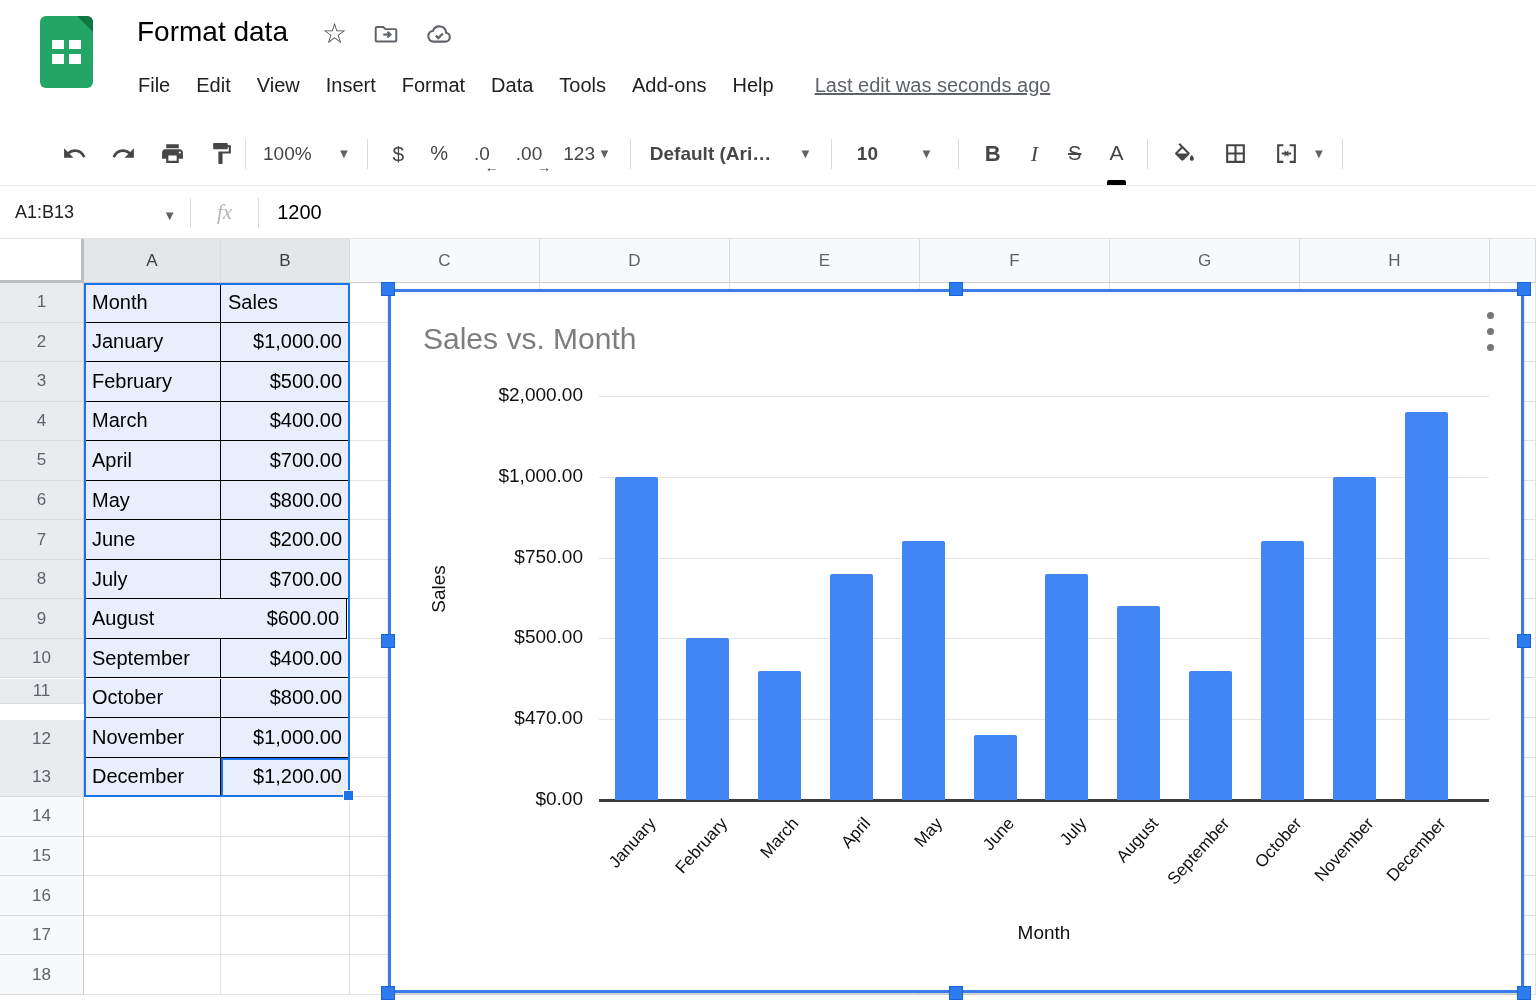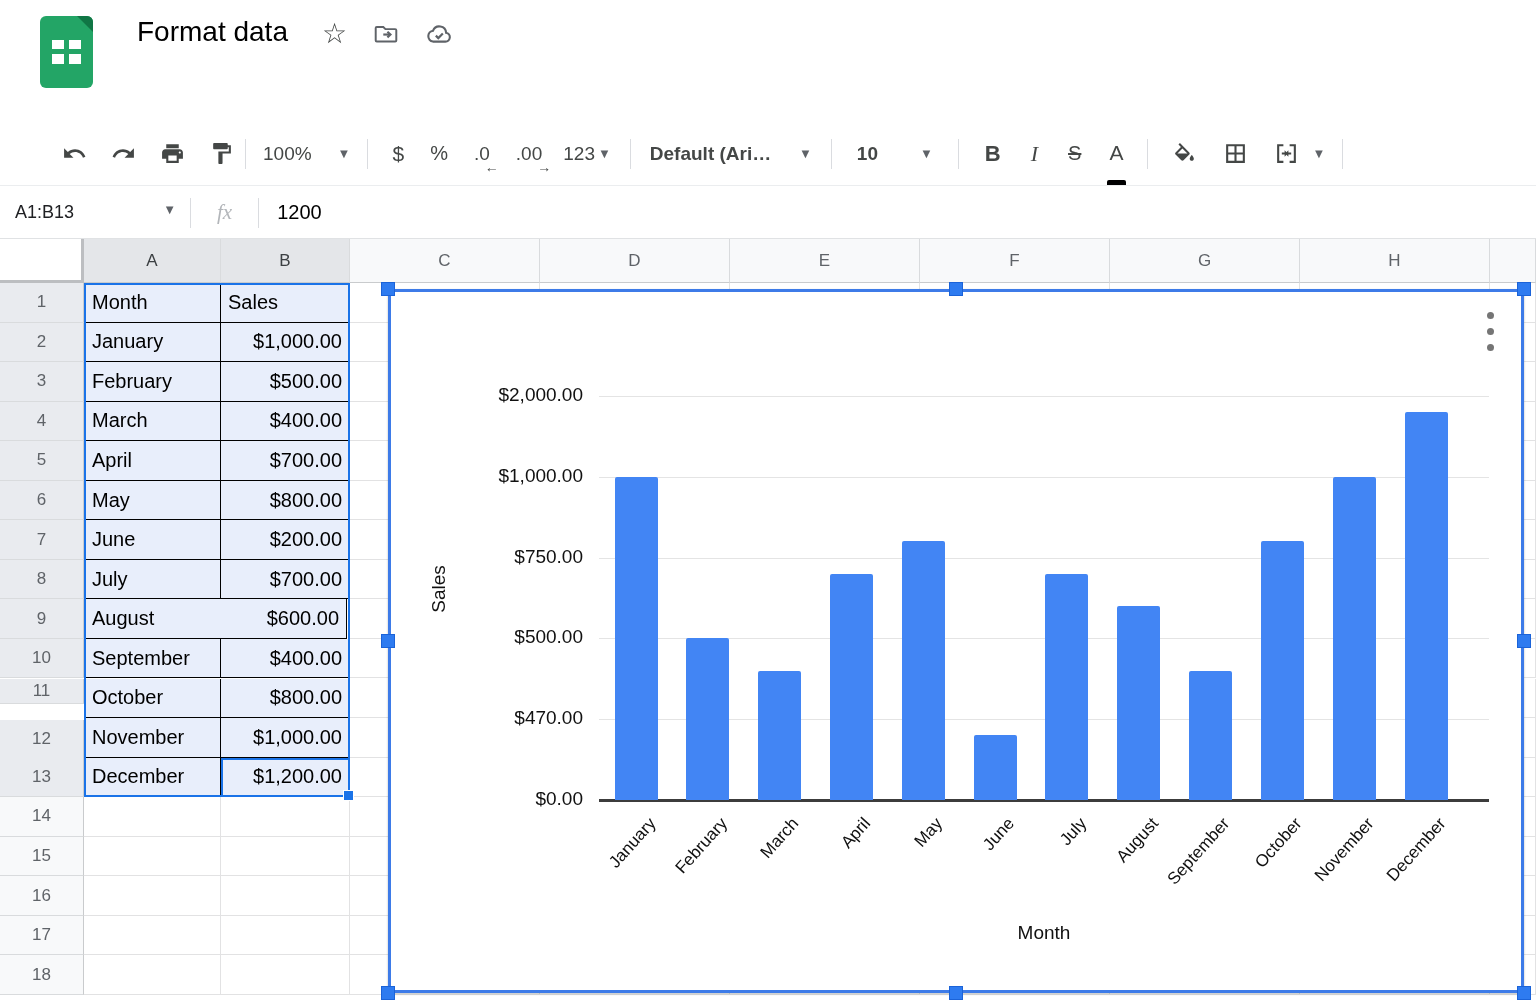--- a/index.html
+++ b/index.html
@@ -38,21 +38,21 @@
   .bold-btn { font-size:22px; font-weight:bold; color:#444746; }
   .italic-btn { font-size:22px; font-style:italic; font-family:"Liberation Serif",serif; color:#444746; }
   .strike-btn { font-size:20px; text-decoration:line-through; color:#444746; font-weight:500;}
   .color-btn { display:flex; flex-direction:column; align-items:center; }
   .color-btn .a { font-size:21px; font-weight:500; color:#444746; line-height:1.05; }
   .color-btn .bar { width:19px; height:5px; background:#000; margin-top:2px; }
 
   
   .fbar { position:absolute; left:0; top:187px; width:1536px; height:52px; background:#fff;
           border-bottom:1px solid #e0e2e4; display:flex; align-items:center; }
-  .namebox { width:190px; display:flex; align-items:flex-start; justify-content:space-between;
+  .namebox { width:190px; display:flex; align-items:flex-end; justify-content:space-between;
              padding:0 14px 0 15px; font-size:18px; color:#202124; }
   .fx { font-family:"Liberation Serif",serif; font-style:italic; font-size:21px; color:#b3b6ba; padding:0 26px; }
   .fval { font-size:20px; color:#000; padding-left:18px; }
 
   
   .gridwrap { position:absolute; left:0; top:239px; width:1536px; height:768px; background:#fff; }
   .corner { position:absolute; left:0; top:0; width:84px; height:44px; background:#fff;
             border-right:3px solid #bcbec1; border-bottom:3px solid #bcbec1; z-index:3; }
   .colhead, .rowhead { position:absolute; background:#f8f9fa; color:#5f6368; font-size:17px;
             display:flex; align-items:center; justify-content:center; z-index:2; }
@@ -110,20 +110,32 @@
           <path d="M9.5 12.5h6" stroke-width="2"></path>
           <path d="M13.3 9.9l2.8 2.6-2.8 2.6" stroke-width="2" fill="none"></path>
         </svg>
       </span>
       <span class="tb">
         <svg width="28" height="26" viewBox="0 0 24 22" fill="none" stroke="#5f6368" stroke-width="1.8">
           <path d="M6.8 17.5h10.7a3.8 3.8 0 0 0 .6-7.55A5.8 5.8 0 0 0 6.9 8.2a4.7 4.7 0 0 0-.1 9.3z"></path>
           <path d="M9.3 12.4l2.1 2.1 3.9-3.9" stroke-width="1.9"></path>
         </svg>
       </span>
+    </div>
+    <div class="menubar">
+      <span class="mi">File</span>
+      <span class="mi">Edit</span>
+      <span class="mi">View</span>
+      <span class="mi">Insert</span>
+      <span class="mi">Format</span>
+      <span class="mi">Data</span>
+      <span class="mi">Tools</span>
+      <span class="mi">Add-ons</span>
+      <span class="mi">Help</span>
+      <span class="last-edit">Last edit was seconds ago</span>
     </div>
   </div>
 
   <div class="toolbar">
     <div style="width:62px"></div>
     <span class="tb" style="margin-right:24px">
       <svg width="25" height="25" viewBox="0 0 24 24" fill="#444746">
           <path d="M12.5 8c-2.65 0-5.05.99-6.9 2.6L2 7v9h9l-3.62-3.62c1.39-1.16 3.16-1.88 5.12-1.88 3.54 0 6.55 2.31 7.6 5.5l2.37-.78C21.08 11.03 17.15 8 12.5 8z"></path>
         </svg>
     </span>
@@ -404,20 +416,21 @@
       <div class="cell" style="left: 920px; width: 190px; top: 716.35px; height: 39.55px;"></div>
       <div class="cell" style="left: 1110px; width: 190px; top: 716.35px; height: 39.55px;"></div>
       <div class="cell" style="left: 1300px; width: 190px; top: 716.35px; height: 39.55px;"></div>
       <div class="cell" style="left: 1490px; width: 46px; top: 716.35px; height: 39.55px;"></div>
       <div class="sel-outline" style="left: 84px; top: 44px; width: 266px; height: 514.15px;"></div>
       <div class="active-cell" style="left: 221px; top: 518.6px; width: 129px; height: 39.55px;"></div>
       <div class="fill-handle" style="left: 343px; top: 551.15px;"></div>
     </div>
 
   <div class="chart" id="chart-box">
+    <div class="chart-title">Sales vs. Month</div>
     <div class="menu-dots">
         <i></i>
         <i></i>
         <i></i>
       </div>
     <div class="ylabel">Sales</div>
     <div class="xlabel">Month</div>
     <div class="plot" id="plot">
         <div class="axisline" style="top: 402.5px;"></div>
         <div class="ytick" style="top: 392px; left: -196px;">$0.00</div>

